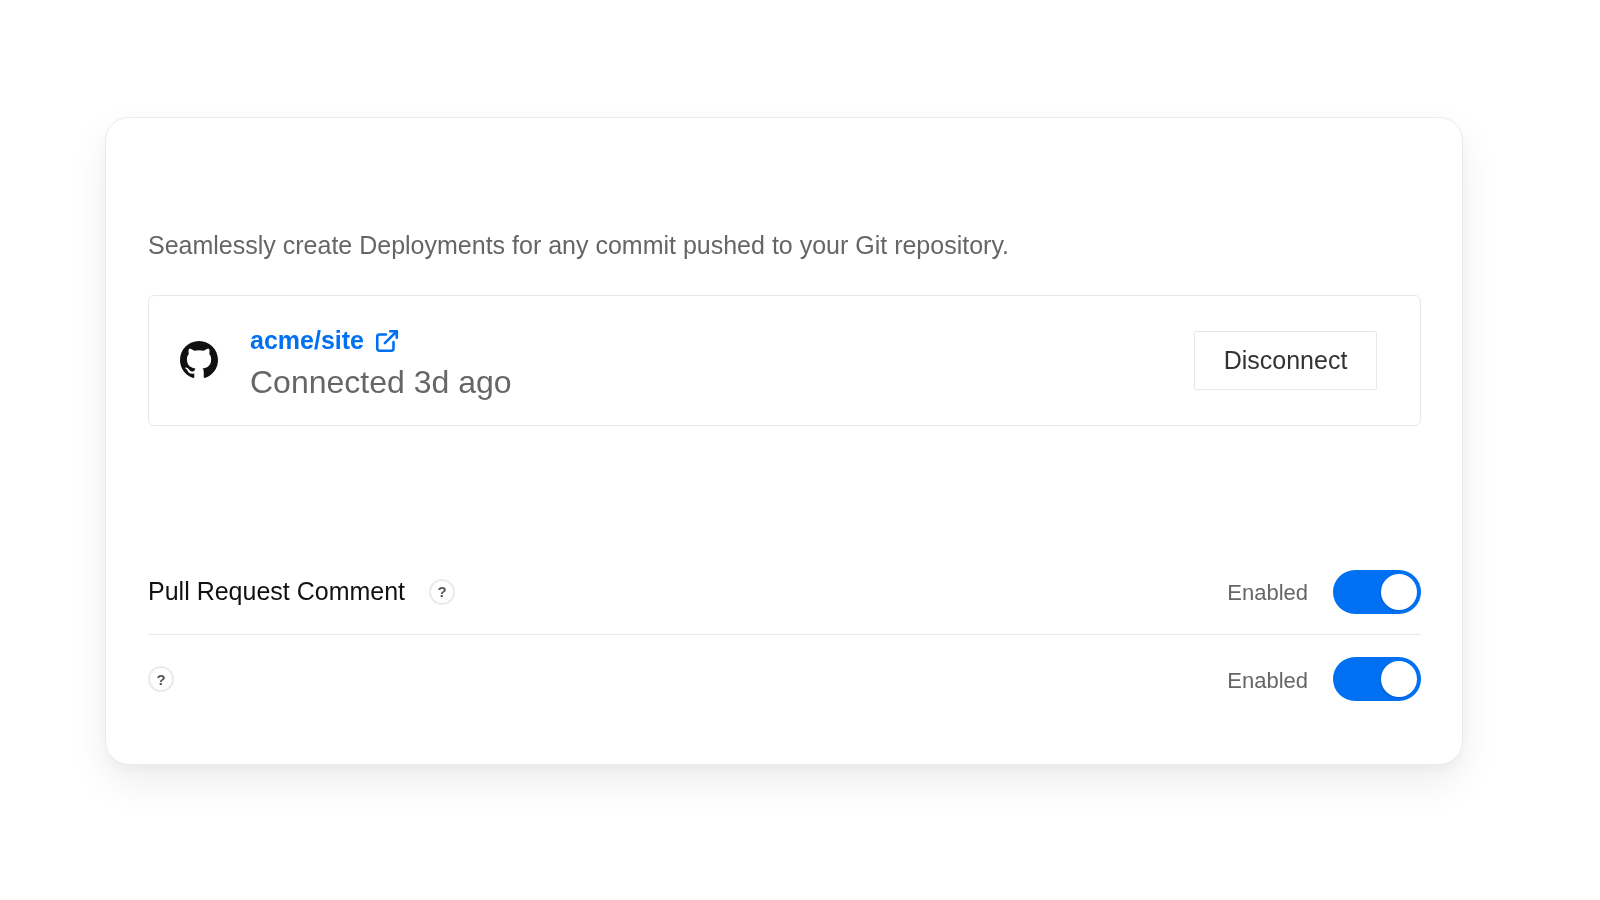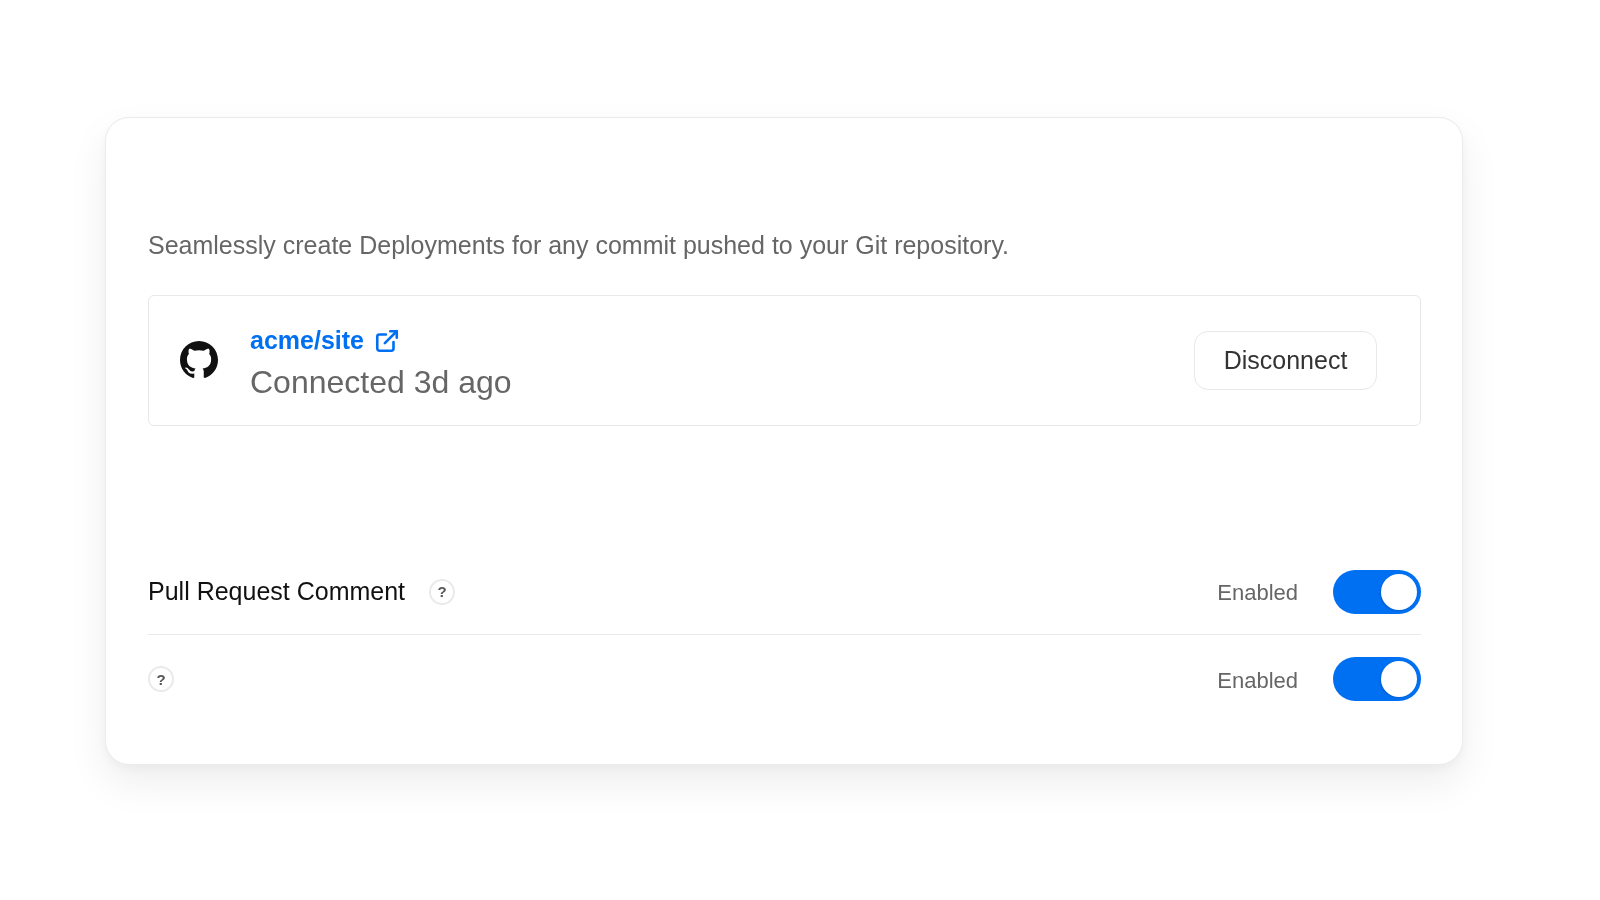--- a/index.html
+++ b/index.html
@@ -16,39 +16,39 @@
     position: absolute; left: 42px; top: 177px; width: 1273px; height: 131px;
     border: 1.5px solid #e8e8e8; border-radius: 6px; background: #fff;
   }
   .gh-icon { position: absolute; left: 31px; top: 45px; width: 38px; height: 38px; }
   .repo-name-row { position: absolute; left: 101px; top: 30px; display: flex; align-items: center; gap: 10px; }
   .repo-name { font-size: 25px; font-weight: 700; color: #0070f3; text-decoration: none; }
   .ext-icon { width: 26px; height: 26px; }
   .repo-meta { position: absolute; left: 101px; top: 68px; font-size: 32px; color: #666; }
   .disconnect-btn {
     position: absolute; right: 43px; top: 35px; width: 183px; height: 59px;
-    border: 1.5px solid #e8e8e8; border-radius: 14px; background: #fff;
+    border: 1.5px solid #e8e8e8; border-radius: 2px; background: #fff;
     font-size: 25px; color: #333; font-family: "Liberation Sans", sans-serif;
     display: flex; align-items: center; justify-content: center; cursor: pointer;
   }
   .comments-desc { position: absolute; left: 42px; top: 383px; font-size: 25px; color: #666; }
   .setting-row {
     position: absolute; left: 42px; width: 1273px; height: 86px;
     display: flex; align-items: center; justify-content: space-between;
   }
   .row1 { top: 431px; border-bottom: 1.5px solid #eaeaea; }
   .row2 { top: 518px; }
   .setting-left { display: flex; align-items: center; gap: 24px; }
   .setting-label { font-size: 25px; color: #111; }
   .help-icon {
     width: 26px; height: 26px; border-radius: 50%; border: 2px solid #eaeaea;
     display: flex; align-items: center; justify-content: center;
     font-size: 15px; font-weight: 700; color: #555; cursor: pointer;
   }
-  .setting-right { display: flex; align-items: center; gap: 35px; }
+  .setting-right { display: flex; align-items: center; gap: 25px; }
   .status-text { font-size: 22px; color: #666; margin-top: 3px; }
   .toggle {
     width: 88px; height: 44px; border-radius: 22px; background: #0070f3; position: relative; cursor: pointer;
   }
   .toggle-knob {
     position: absolute; right: 4px; top: 4px; width: 36px; height: 36px; border-radius: 50%;
     background: #fff; box-shadow: -1px 1px 2px rgba(0,0,0,0.15);
   }
 </style>
 </head>

